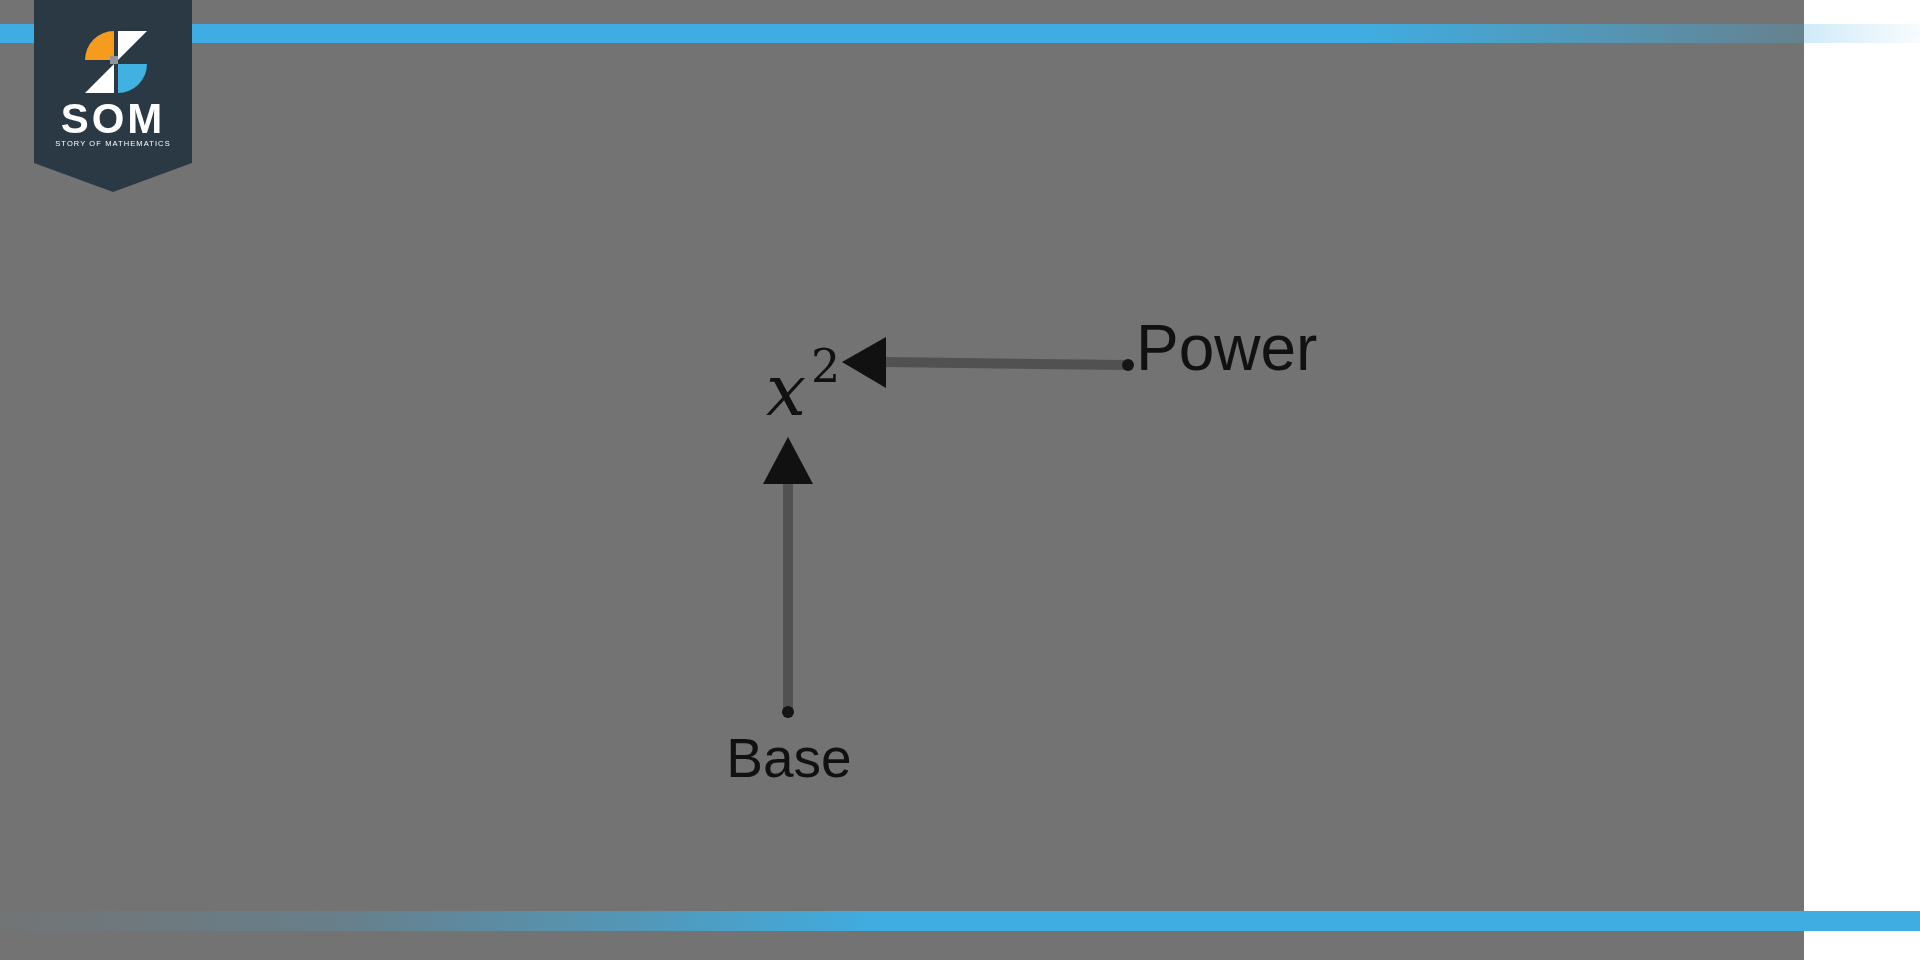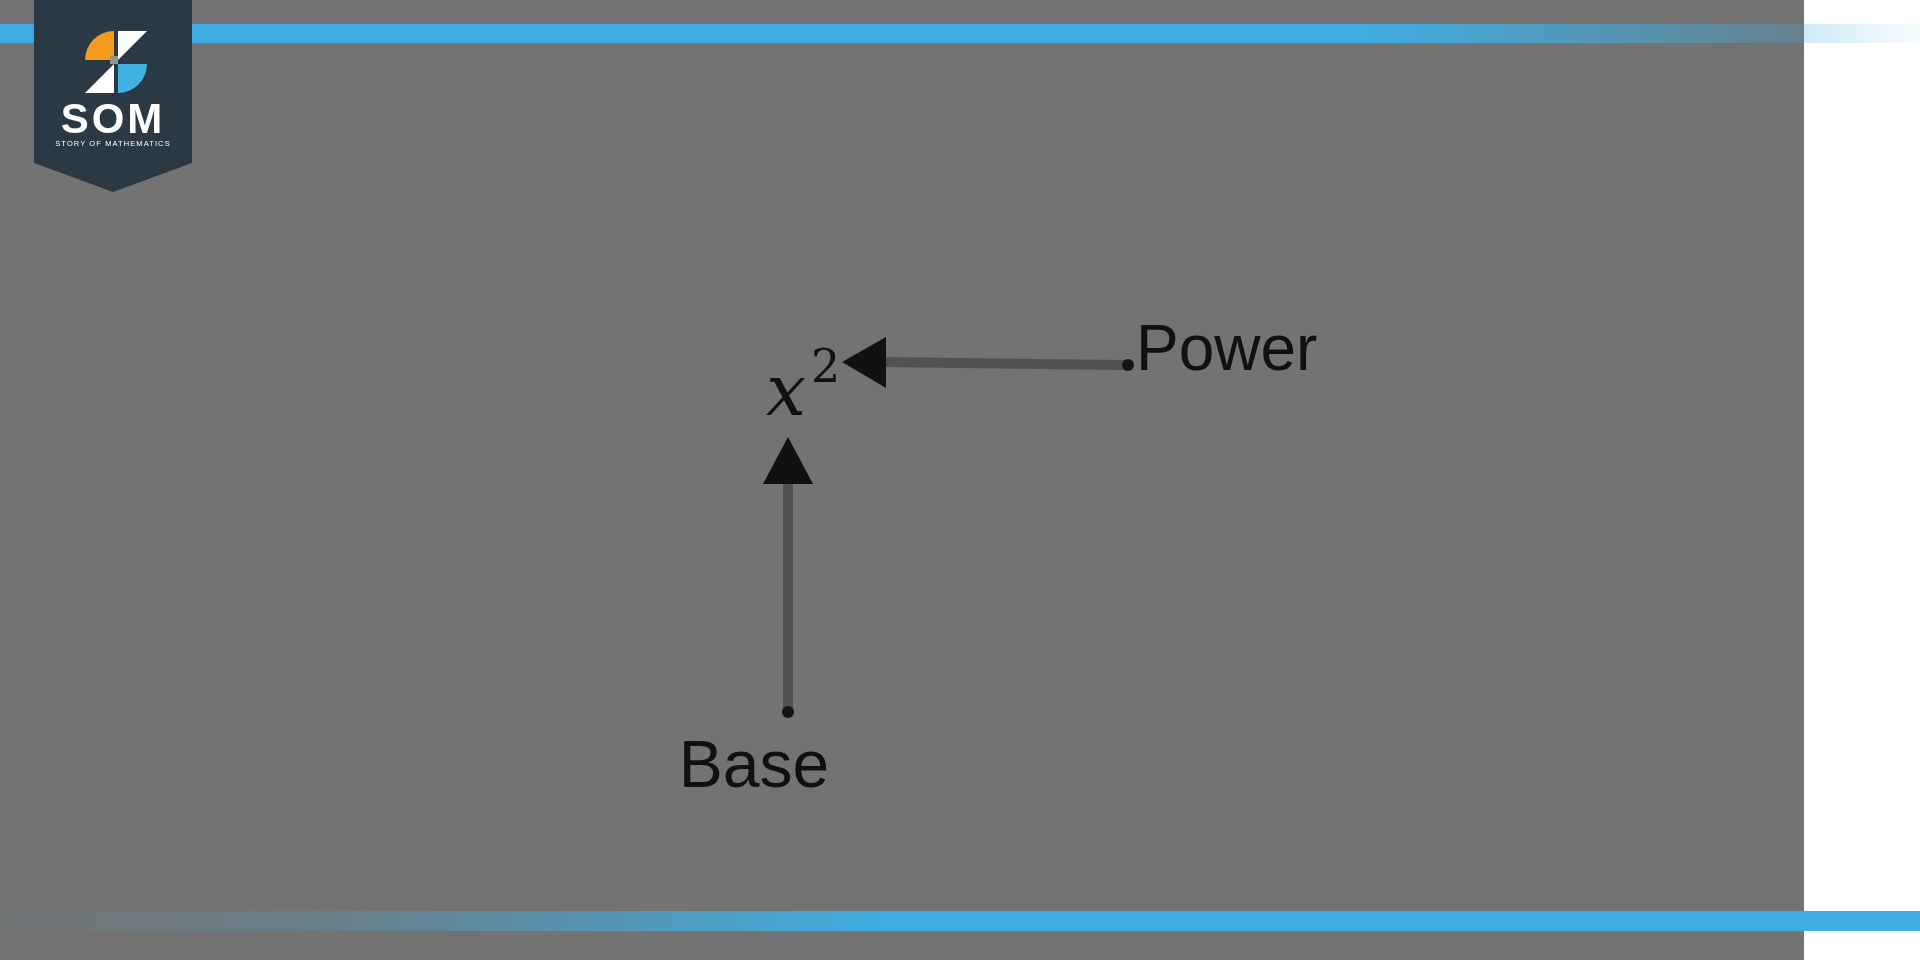--- a/index.html
+++ b/index.html
@@ -35,21 +35,21 @@
     font-family:"DejaVu Serif",serif;font-style:italic;font-size:71px;color:var(--text-black);}
   .math-exponent{position:absolute;left:811px;top:343px;line-height:1;
     font-family:"DejaVu Serif",serif;font-size:46px;color:var(--text-black);}
 
   
   .arrows{position:absolute;left:0;top:0;width:1920px;height:960px;pointer-events:none;}
 
   
   .diagram-label{position:absolute;line-height:1;color:var(--text-black);white-space:nowrap;}
   .label-power{left:1136px;top:316px;font-size:64px;}
-  .label-base{left:754px;top:731px;font-size:66px;transform:translateX(-50%);}
+  .label-base{left:789px;top:731px;font-size:55px;transform:translateX(-50%);}
 </style>
 </head>
 <body>
 
 <div class="canvas">
 
   <div class="top-bar"></div>
 
   <div class="logo">
     <svg width="158" height="192" viewBox="0 0 158 192">

